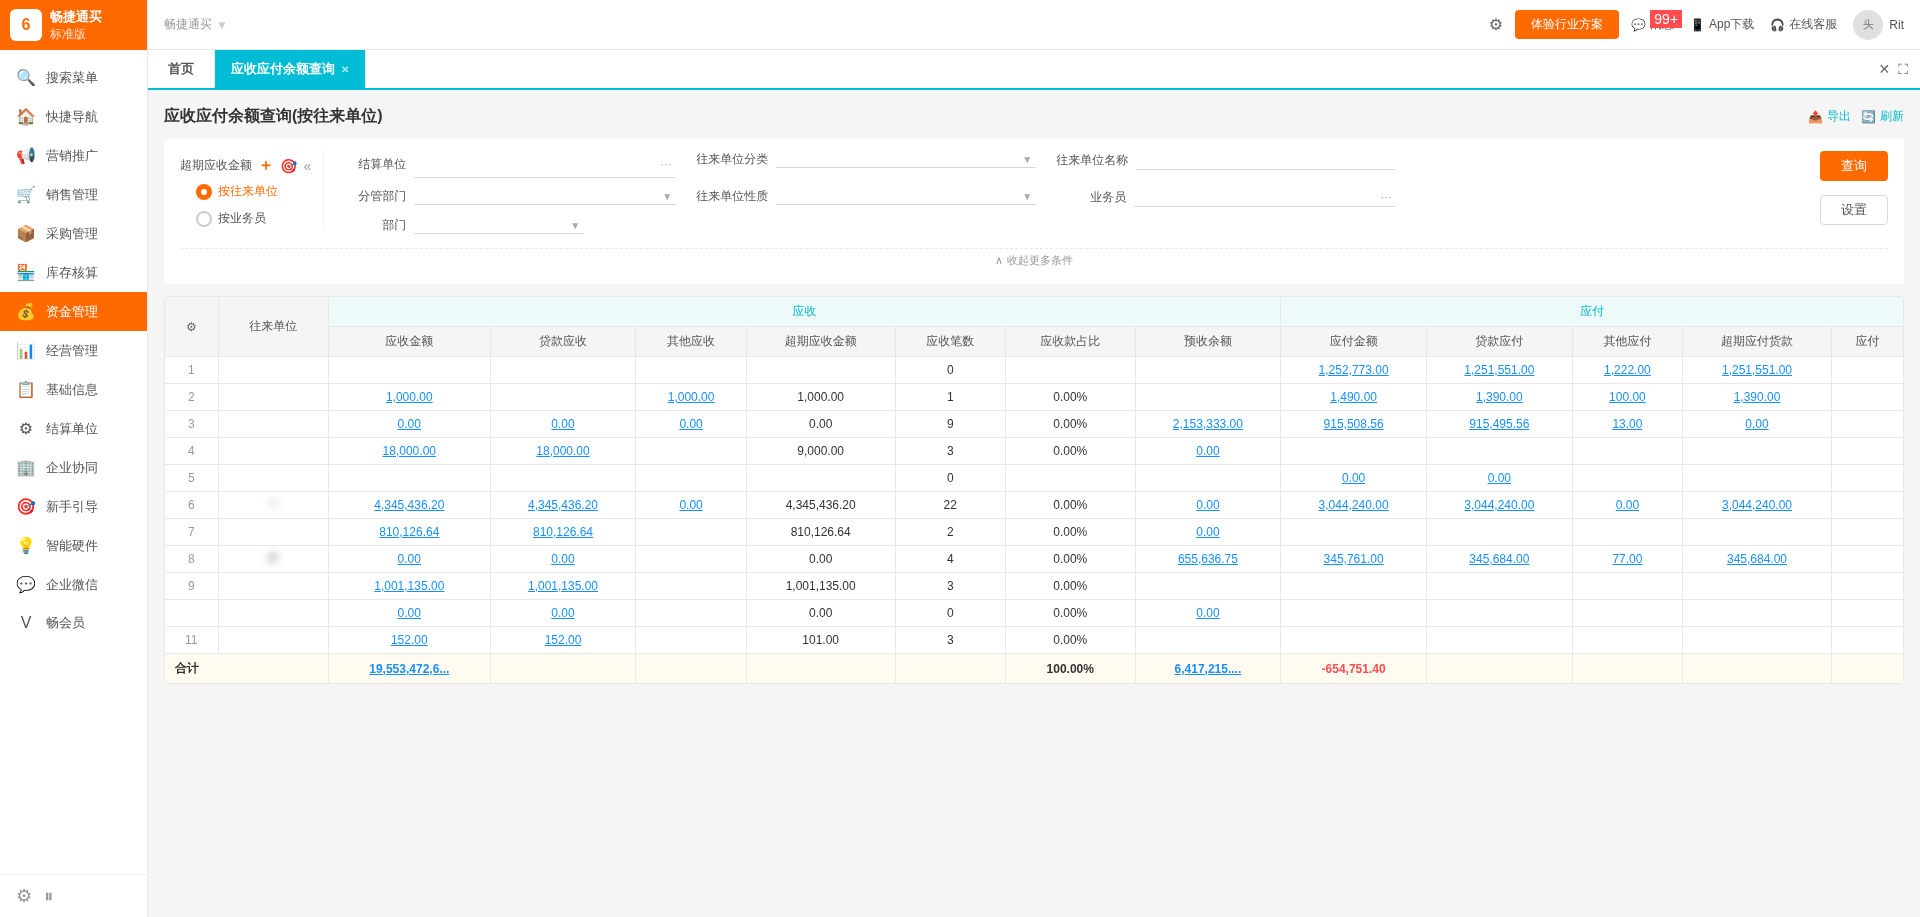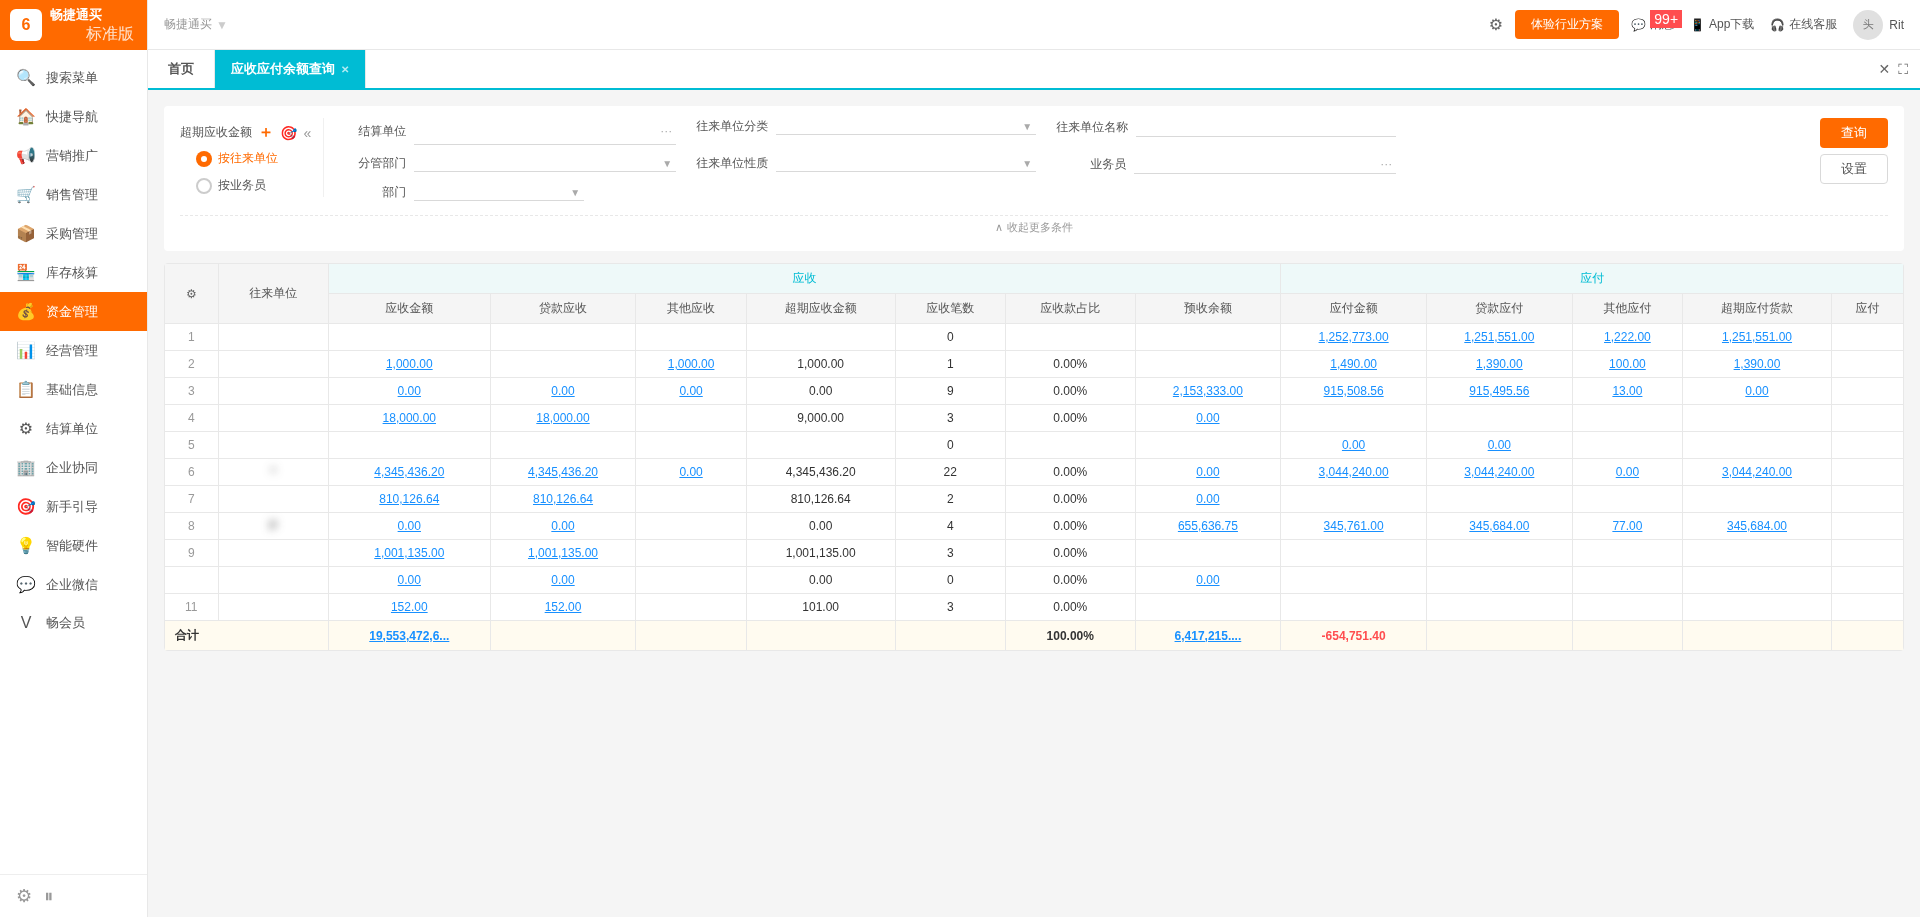--- a/index.html
+++ b/index.html
@@ -9,21 +9,21 @@
     .sidebar {
       position: fixed; left: 0; top: 0; width: 148px; height: 100vh;
       background: #fff; border-right: 1px solid #e8e8e8;
       display: flex; flex-direction: column;
     }
     .sidebar-logo {
       height: 50px; background: #ff6a00; display: flex; align-items: center; padding: 0 10px; gap: 8px;
     }
     .sidebar-logo-icon { width: 32px; height: 32px; background: #fff; border-radius: 6px; display: flex; align-items: center; justify-content: center; color: #ff6a00; font-weight: bold; font-size: 16px; }
     .sidebar-logo-text { color: #fff; font-size: 13px; font-weight: bold; }
-    .sidebar-logo-sub { color: rgba(255,255,255,0.8); font-size: 16px; margin-left: 36px; }
+    .sidebar-logo-sub { color: rgba(255,255,255,0.8); font-size: 12px; }
     .sidebar-menu { flex: 1; overflow-y: auto; padding: 8px 0; }
     .sidebar-item {
       display: flex; align-items: center; padding: 10px 16px; gap: 10px; cursor: pointer;
       color: #555; font-size: 13px; transition: background 0.2s;
     }
     .sidebar-item.active { background: #ff6a00; color: #fff; border-radius: 0; }
     .sidebar-item .icon { font-size: 16px; width: 20px; text-align: center; }
     .sidebar-footer {
       padding: 10px 16px; display: flex; align-items: center; gap: 12px; border-top: 1px solid #eee;
     }
@@ -93,21 +93,21 @@
     .filter-type-item { display: flex; align-items: center; gap: 6px; font-size: 12px; color: #555; cursor: pointer; padding: 3px 8px; border-radius: 4px; }
     .filter-type-item.active { color: #ff6a00; }
 
     .collapse-bar {
       display: flex; justify-content: center; align-items: center;
       padding: 4px; color: #999; font-size: 11px; cursor: pointer; gap: 4px;
       border-top: 1px dashed #e8e8e8; margin-top: 4px;
     }
 
     
-    .query-btns { display: flex; flex-direction: column; gap: 6px; }
+    .query-btns { display: flex; flex-direction: column; gap: 14px; }
     .btn-query { background: #ff6a00; color: #fff; border: none; padding: 6px 20px; border-radius: 4px; cursor: pointer; font-size: 13px; }
     .btn-settings { background: #fff; color: #555; border: 1px solid #d9d9d9; padding: 5px 20px; border-radius: 4px; cursor: pointer; font-size: 13px; }
 
     
     .table-wrap { background: #fff; border-radius: 4px; overflow: auto; }
     .data-table { width: 100%; border-collapse: collapse; font-size: 12px; }
     .data-table th, .data-table td {
       border: 1px solid #e8e8e8; padding: 6px 10px; text-align: center; white-space: nowrap;
     }
     .data-table thead th { background: #f5f5f5; color: #555; font-weight: 500; }
@@ -248,20 +248,33 @@
       <span class="tab-close">✕</span>
     </div>
     <div class="tabbar-right">
       <span class="tabbar-right-icon">✕</span>
       <span class="tabbar-right-icon">⛶</span>
     </div>
   </div>
 
   <div class="page-content">
 
+    <div class="page-header">
+      <div class="page-title">应收应付余额查询(按往来单位)</div>
+      <div class="page-actions">
+        <div class="page-action-btn">
+          <span>📤</span>
+          <span>导出</span>
+        </div>
+        <div class="page-action-btn">
+          <span>🔄</span>
+          <span>刷新</span>
+        </div>
+      </div>
+    </div>
 
     <div class="filter-area">
       <div style="display:flex;gap:0;align-items:flex-start;">
 
         <div class="filter-left">
           <div class="filter-top-bar">
             <span style="font-size:12px;color:#555;">超期应收金额</span>
             <span style="color:#ff6a00;cursor:pointer;font-size:16px;font-weight:bold;">＋</span>
             <span style="color:#ff6a00;cursor:pointer;font-size:14px;">🎯</span>
             <span style="color:#999;cursor:pointer;font-size:14px;">«</span>

